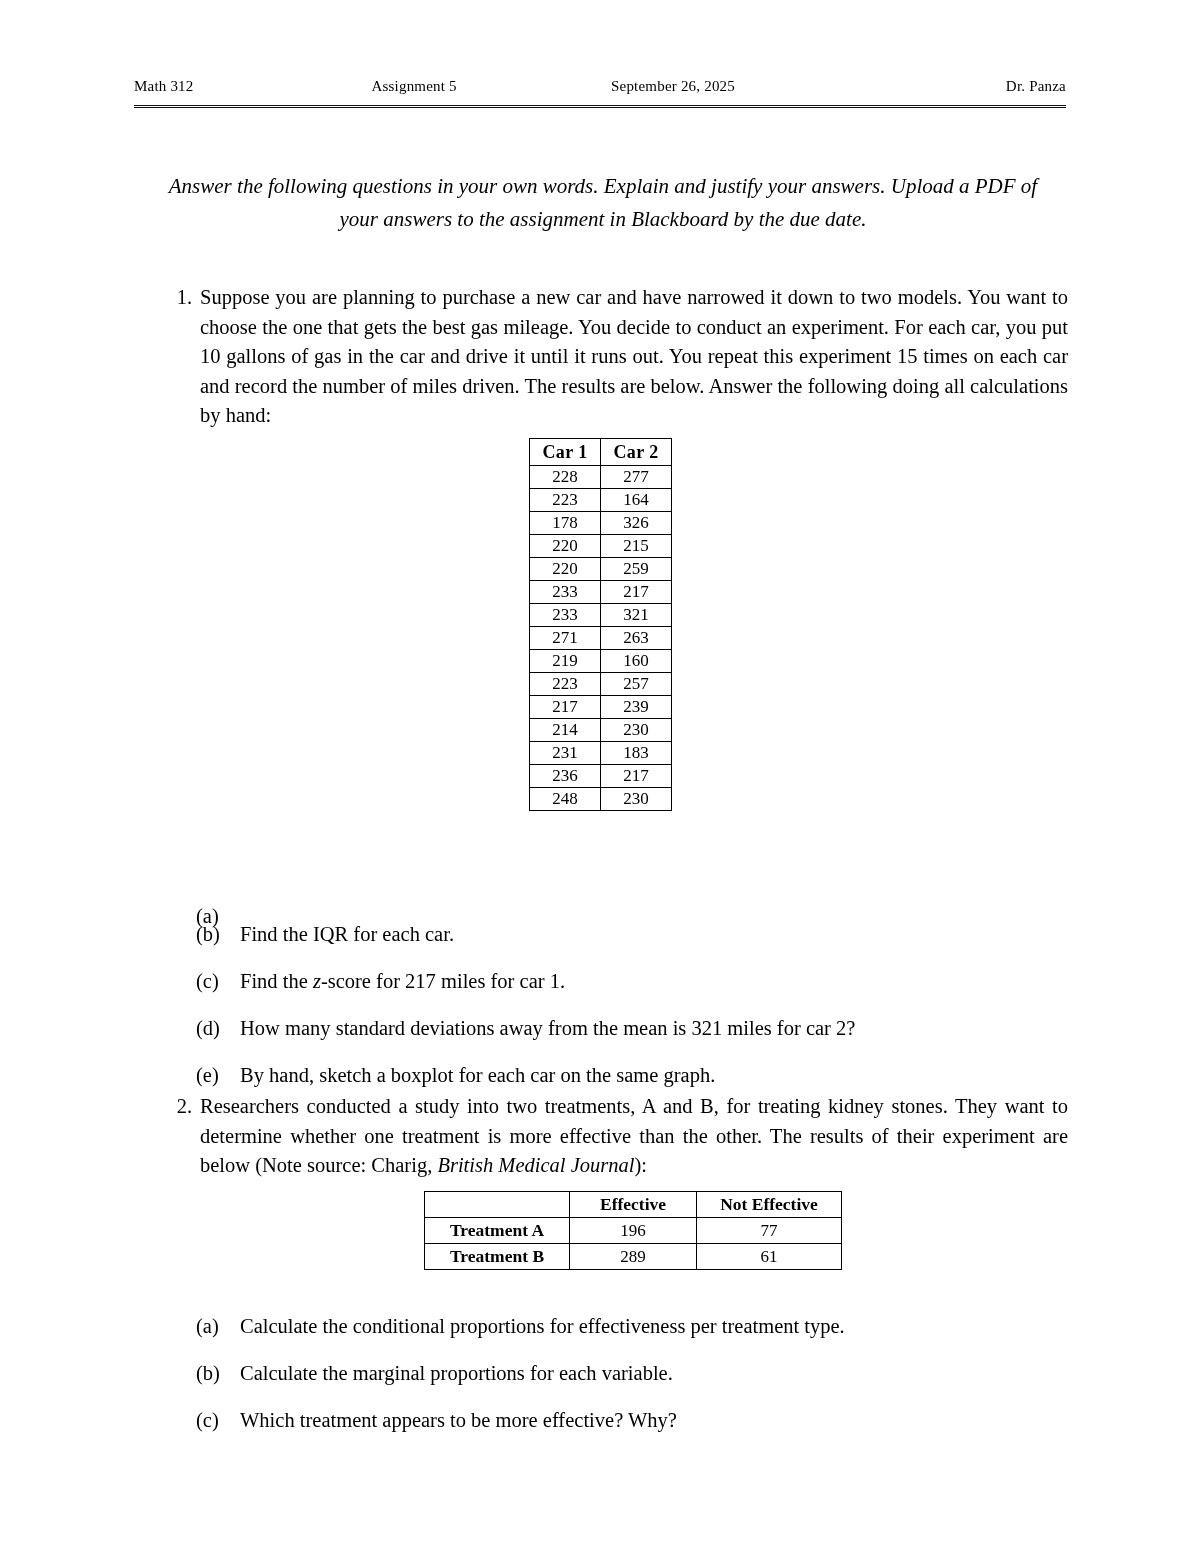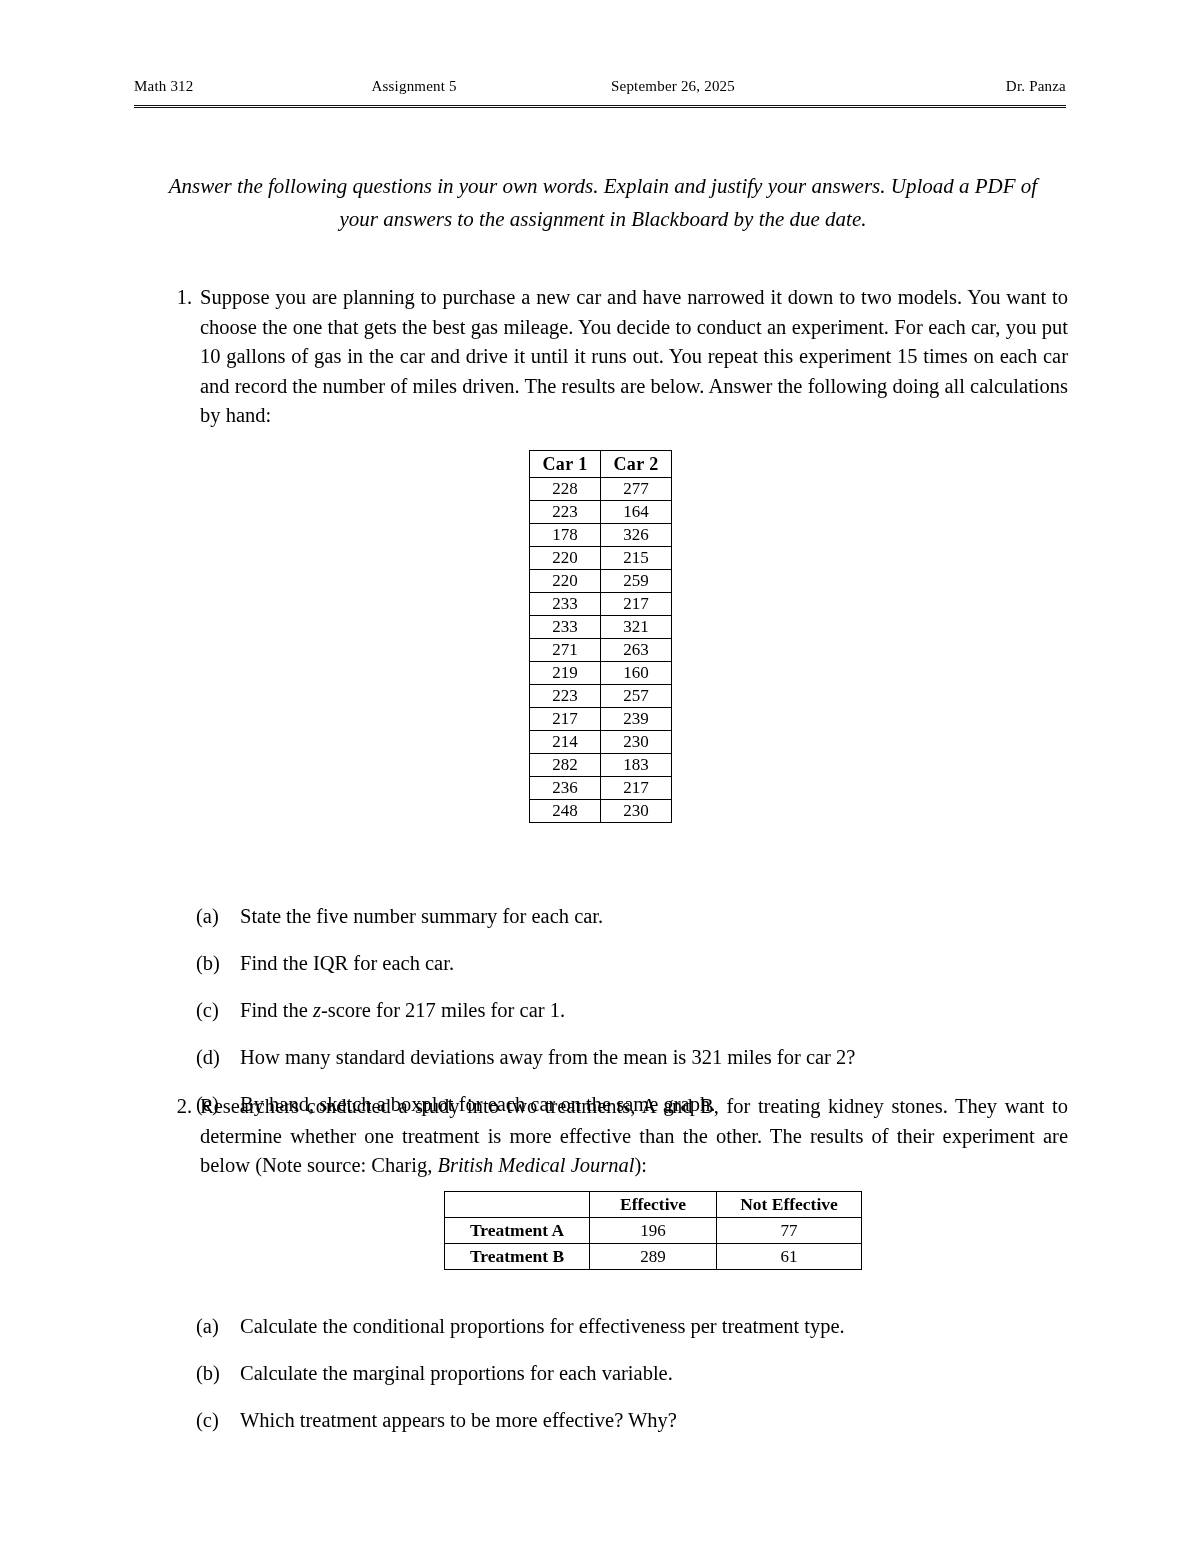--- a/index.html
+++ b/index.html
@@ -81,21 +81,21 @@
     text-align: justify;
   }
 
   #problem-1 { left: 166px; top: 283px; width: 902px; }
   #problem-2 { left: 166px; top: 1092px; width: 902px; }
 
   
   .cars-table {
     position: absolute;
     left: 529px;
-    top: 450px;
+    top: 438px;
     border-collapse: collapse;
     font-size: 17px;
   }
   .cars-table td, .cars-table th {
     border: 1.2px solid #000;
     width: 70px;
     height: 22px;
     text-align: center;
     vertical-align: middle;
     padding: 0;
@@ -106,21 +106,21 @@
     font-weight: bold;
     font-size: 18px;
     height: 26px;
     line-height: 26px;
     letter-spacing: .4px;
   }
 
   
   .treat-table {
     position: absolute;
-    left: 444px;
+    left: 424px;
     top: 1191px;
     border-collapse: collapse;
     font-size: 17px;
   }
   .treat-table th, .treat-table td {
     border: 1.2px solid #000;
     height: 25px;
     line-height: 25px;
     padding: 0 8px;
     text-align: center;
@@ -235,38 +235,37 @@
         </tr>
       <tr>
           <td>217</td>
           <td>239</td>
         </tr>
       <tr>
           <td>214</td>
           <td>230</td>
         </tr>
       <tr>
-          <td>282</td>
+          <td>231</td>
           <td>183</td>
         </tr>
       <tr>
           <td>236</td>
           <td>217</td>
         </tr>
       <tr>
           <td>248</td>
           <td>230</td>
         </tr>
     </tbody>
   </table>
 
   <div class="sublist" id="sublist-1">
     <div class="item">
       <span class="marker">(a)</span>
-      <span>State the five number summary for each car.</span>
     </div>
     <div class="item">
       <span class="marker">(b)</span>
       <span>Find the IQR for each car.</span>
     </div>
     <div class="item">
       <span class="marker">(c)</span>
       <span>Find the </span><i>z</i><span>-score for 217 miles for car 1.</span>
     </div>
     <div class="item">

